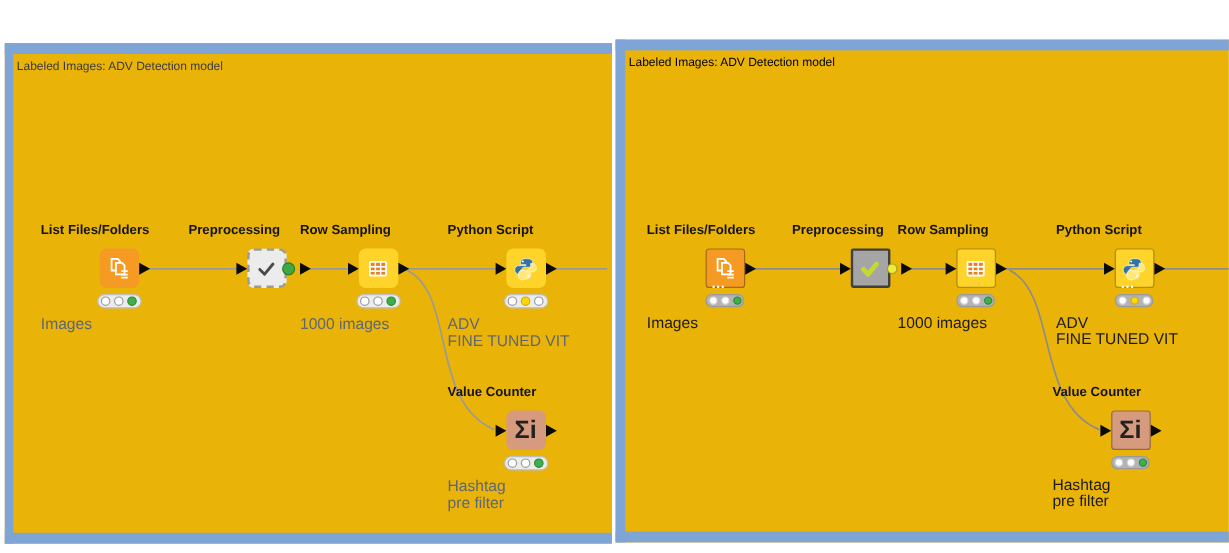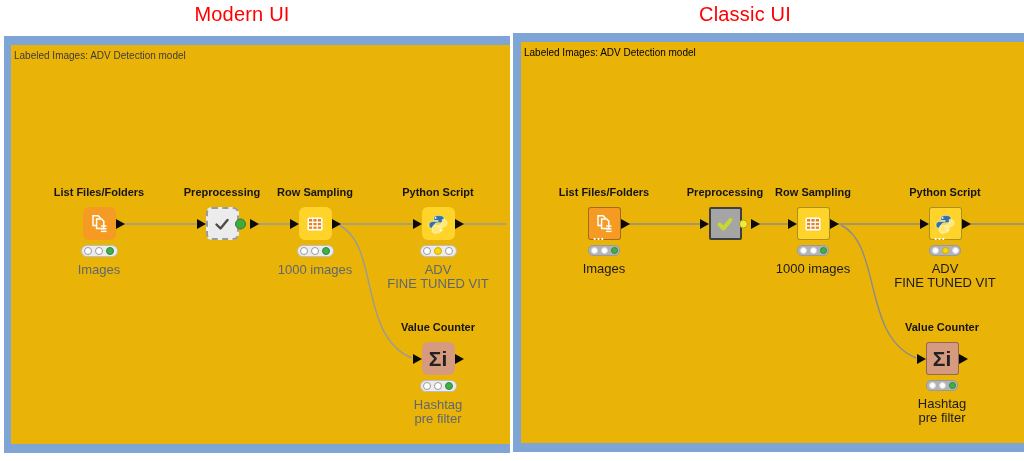--- a/index.html
+++ b/index.html
@@ -18,21 +18,21 @@
   #panel-classic { left:513px; top:33px; width:511px; height:419px;
                    border-top-width:9px; border-left-width:8px; border-bottom-width:9px; }
 
   .annotation { position:absolute; left:3px; top:5px; font-size:10px; white-space:nowrap; }
   #panel-modern .annotation { color:#3b3b3b; }
   #panel-classic .annotation { color:#000000; }
 
   svg.wires { position:absolute; left:0; top:0; width:1024px; height:461px;
               pointer-events:none; }
 
-  .node { position:absolute; width:130px; text-align:center; }
+  .node { position:absolute; width:130px; }
   .nlabel { font-size:11px; font-weight:bold; color:#141414; height:13px;
             line-height:13px; white-space:nowrap; margin-bottom:8px; }
   .nbody { position:relative; width:33px; height:33px; margin:0 auto; }
   .nicon { width:33px; height:33px; display:flex; align-items:center;
            justify-content:center; position:relative; }
   .r-mod { border-radius:6px; }
   .r-cls { border-radius:3px; border:1px solid rgba(0,0,0,.32); }
   .c-orange { background:#f59b23; }
   .c-yellow { background:#ffd42a; }
   .c-salmon { background:#d69a7f; }
@@ -73,22 +73,20 @@
 
   .sigma { font-size:21px; font-weight:bold; color:#222; line-height:1; }
   .cdots { position:absolute; left:4px; bottom:-2px; color:#ffffff; font-size:12px;
            font-weight:bold; letter-spacing:1px; line-height:10px; }
 </style>
 </head>
 <body>
 
 <div class="stage">
 
-  <div class="panel-title" id="title-modern">Modern UI</div>
-  <div class="panel-title" id="title-classic">Classic UI</div>
 
   <div class="panel" id="panel-modern">
     <div class="annotation">Labeled Images: ADV Detection model</div>
   </div>
 
   <div class="panel" id="panel-classic">
     <div class="annotation">Labeled Images: ADV Detection model</div>
   </div>
 
   <svg class="wires">

